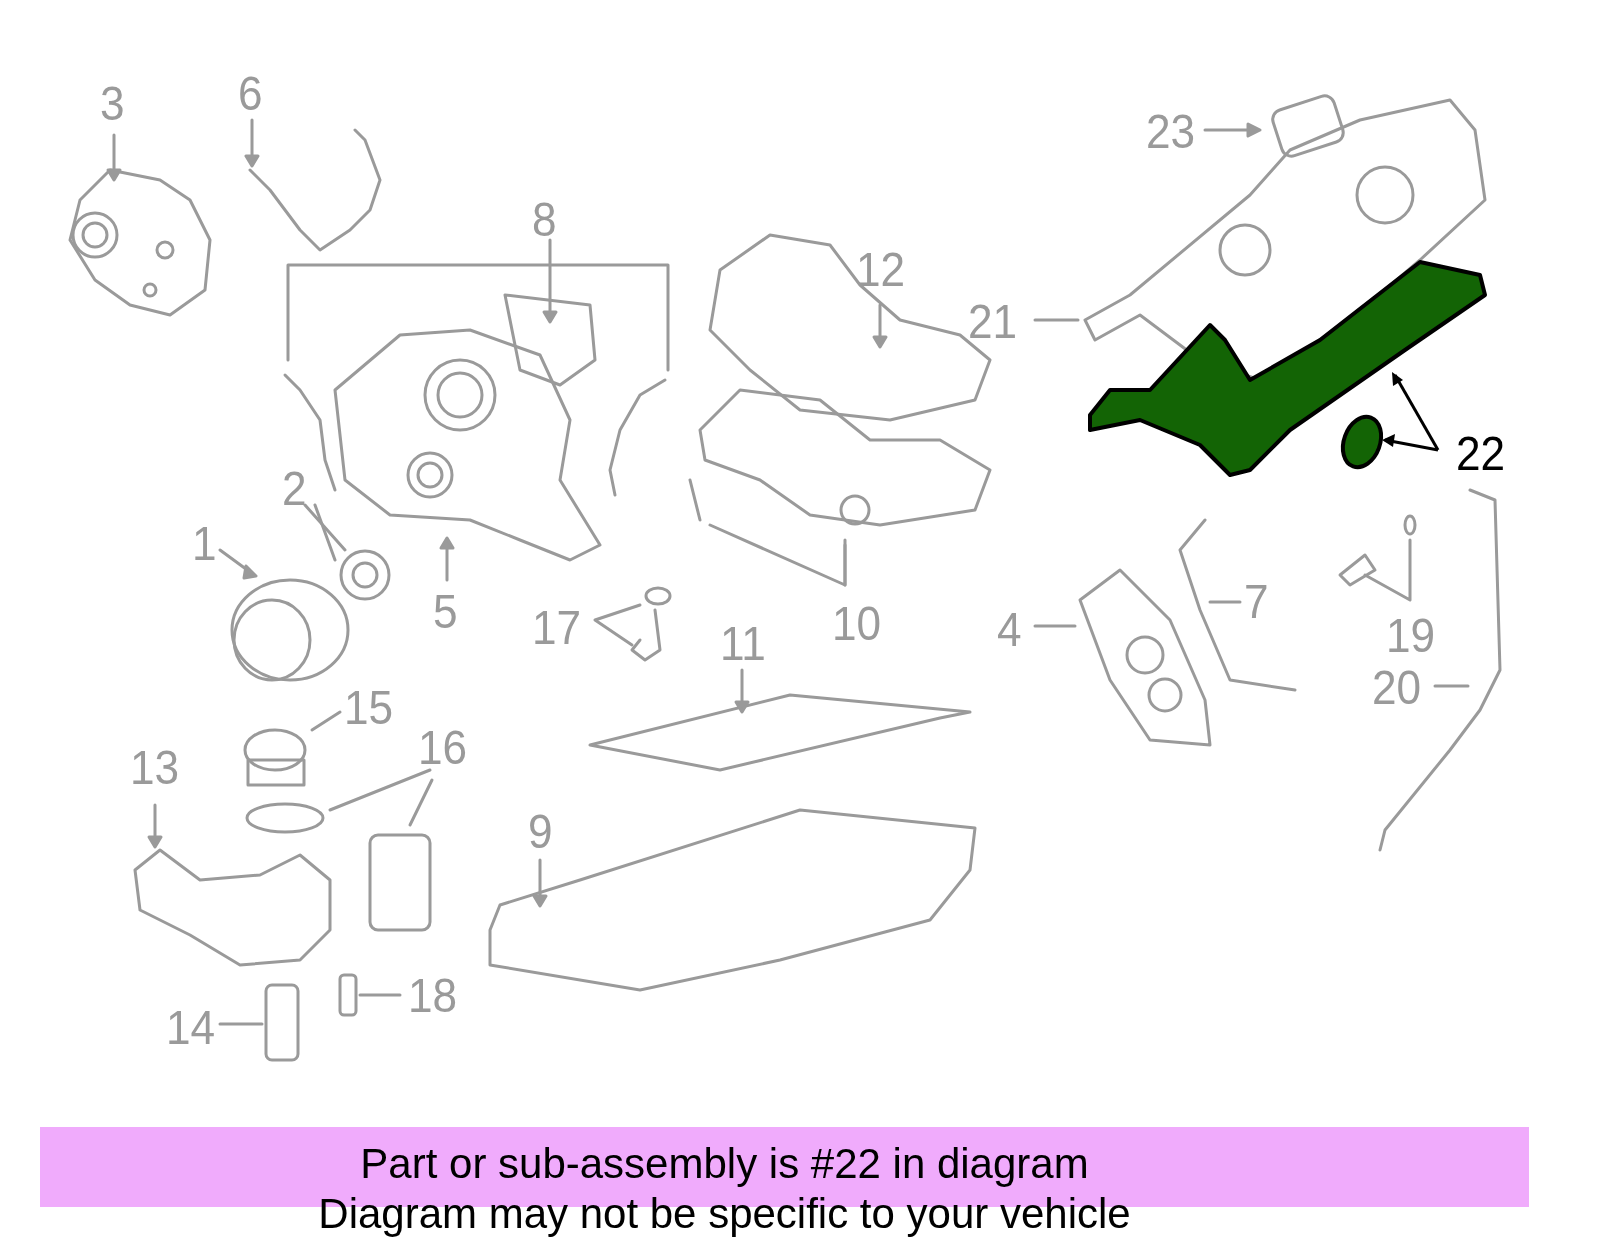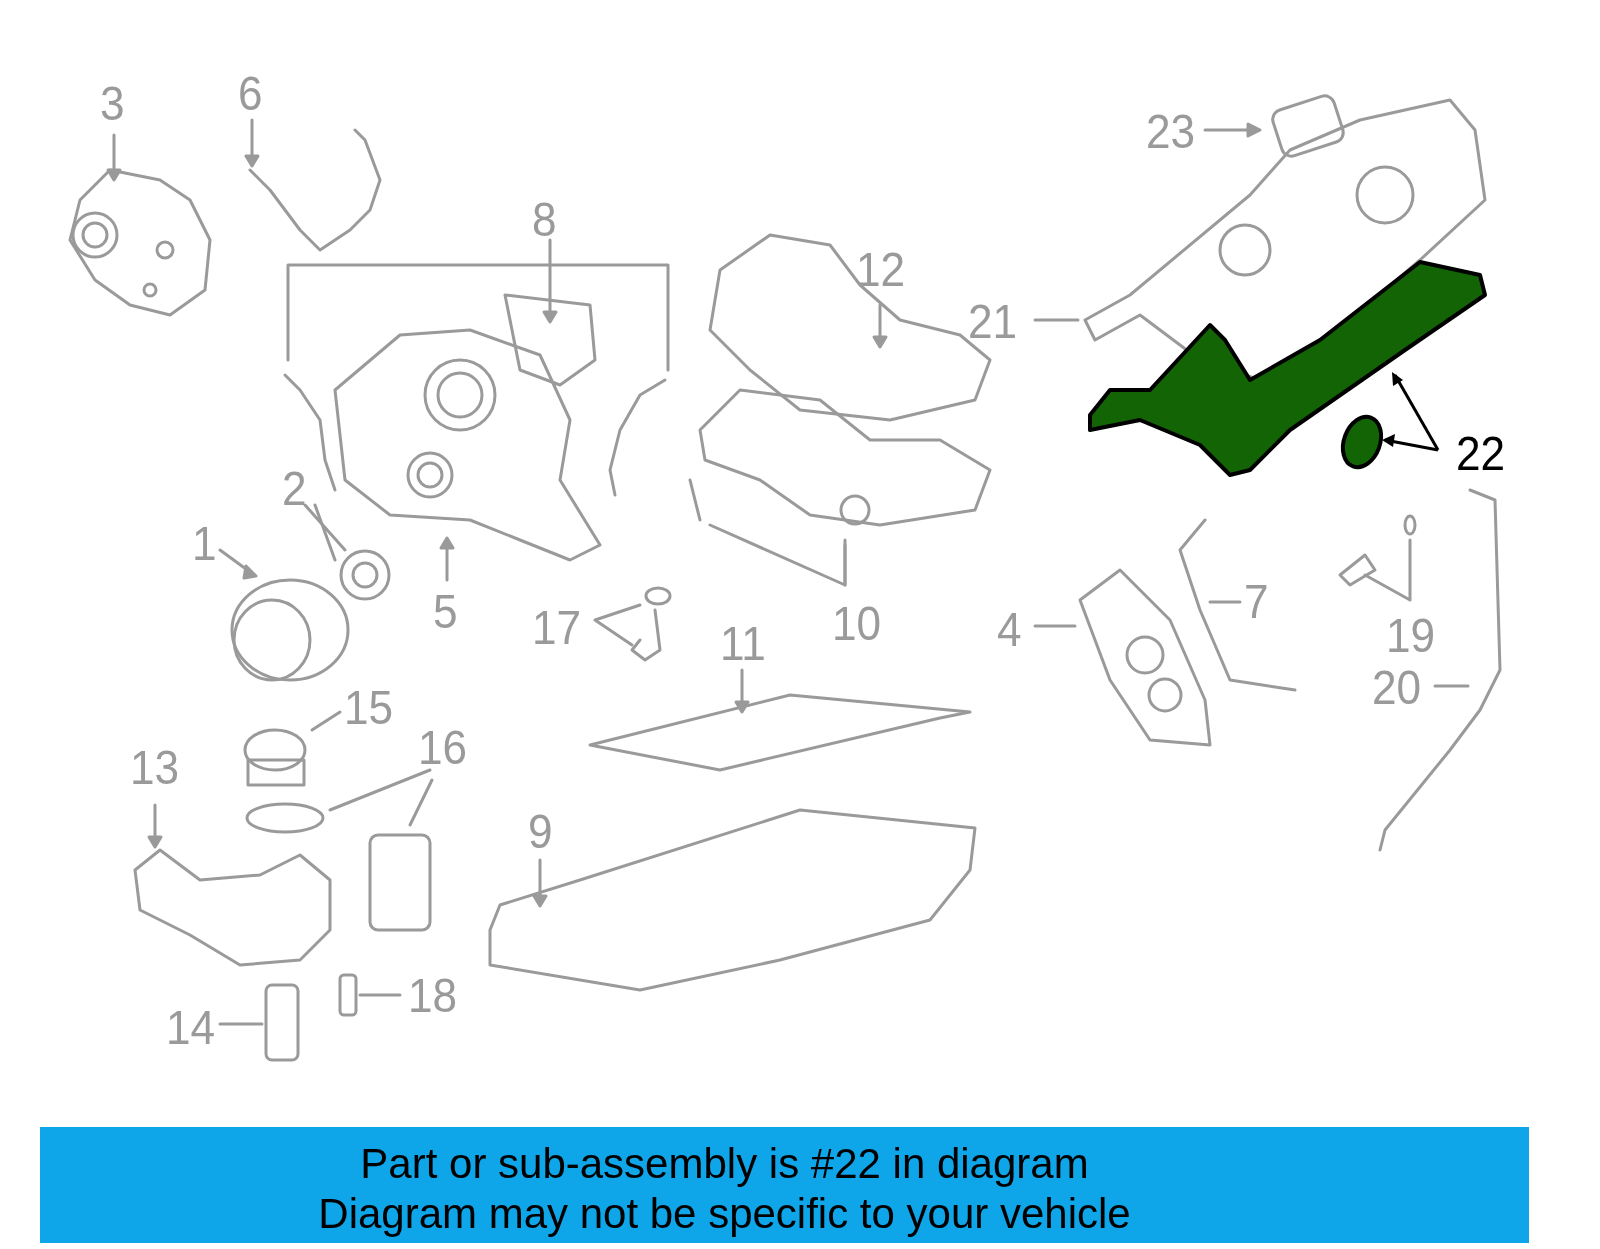--- a/index.html
+++ b/index.html
@@ -1,20 +1,20 @@
 <!DOCTYPE html>
 <html><head>
 <meta charset="utf-8">
 <style>
   html,body{margin:0;padding:0;background:#ffffff;}
   body{width:1600px;height:1249px;position:relative;overflow:hidden;font-family:"Liberation Sans",sans-serif;}
   #diagram{position:absolute;left:0;top:0;width:1600px;height:1100px;}
   .callout{position:absolute;font-size:48px;color:#9a9a9a;line-height:1;font-family:"Liberation Sans",sans-serif;transform:scaleX(0.92);transform-origin:left top;}
   .callout.hl{color:#000000;}
-  .banner{position:absolute;left:40px;top:1127px;width:1489px;height:116px;background:#0ea5e9;}
+  .banner{position:absolute;left:40px;top:1127px;width:1489px;height:80px;background:#f0abfc;}
   .banner-line{position:absolute;left:0;width:1489px;text-align:center;font-size:42px;color:#000;line-height:1;font-family:"Liberation Sans",sans-serif;}
   .bl1{top:16px;left:-60px;}
   .bl2{top:66px;left:-60px;}
 </style>
 </head>
 <body>
 
 <svg id="diagram" viewBox="0 0 1600 1100" width="1600" height="1100" xmlns="http://www.w3.org/2000/svg">
   <g fill="none" stroke="#9a9a9a" stroke-width="3" stroke-linejoin="round" stroke-linecap="round">
 

